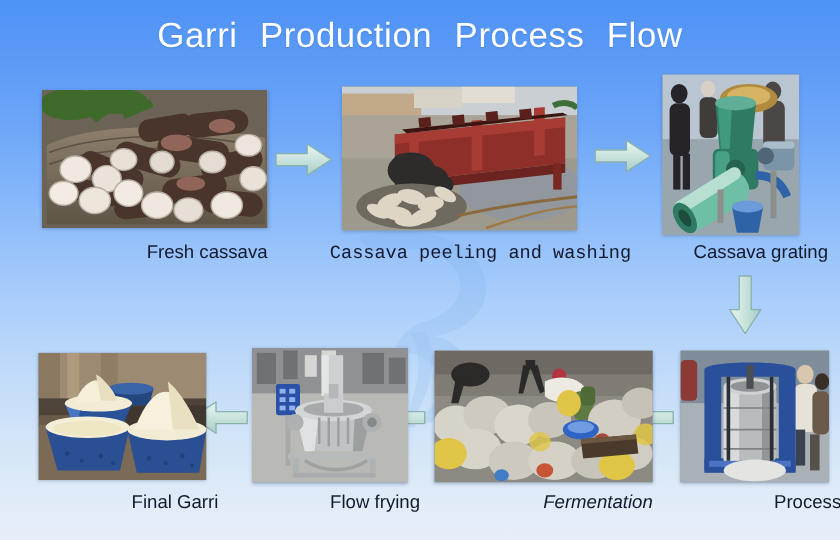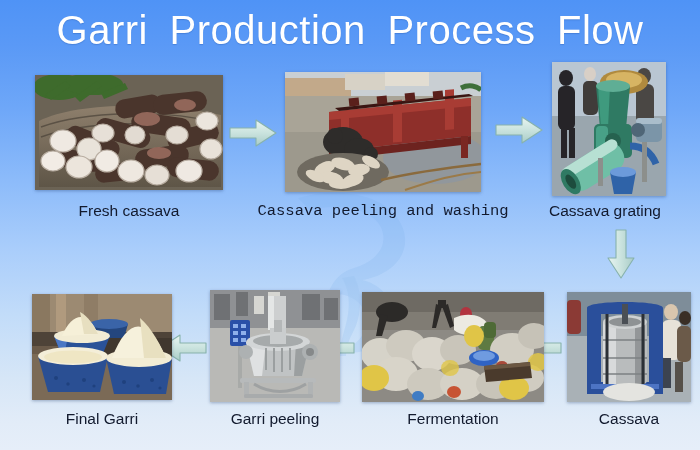--- a/index.html
+++ b/index.html
@@ -17,34 +17,34 @@
 
   
   .watermark{
     position:absolute;left:270px;top:180px;width:170px;height:180px;
     opacity:.30;pointer-events:none;
   }
 
   
   .title{
     position:absolute;left:0;top:8px;width:700px;text-align:center;
-    color:#ffffff;font-size:40px;letter-spacing:.5px;word-spacing:10px;
+    color:#ffffff;font-size:29px;letter-spacing:.5px;word-spacing:10px;
     font-weight:400;line-height:44px;
     text-shadow:0 1px 1px rgba(40,90,170,.35);
   }
 
   
   .node{position:absolute;}
   .photo{
     position:absolute;overflow:hidden;background:#9aa;
     box-shadow:0 1px 3px rgba(20,50,100,.35);
   }
   .photo svg{display:block;width:100%;height:100%;}
   .caption{
-    position:absolute;text-align:center;color:#121a2e;
+    position:absolute;text-align:right;color:#121a2e;
     font-size:15.5px;line-height:18px;white-space:nowrap;
     font-weight:400;
   }
 
   
   .arrow{position:absolute;}
   .arrow svg{display:block;}
 </style>
 </head>
 <body>
@@ -311,21 +311,21 @@
           <line x1="36" y1="66" x2="80" y2="66"></line>
           <line x1="36" y1="82" x2="80" y2="82"></line>
         </g>
 
         <rect x="55" y="12" width="6" height="20" fill="#4a4f55"></rect>
         <path d="M40 22 L40 92 M76 22 L76 92" stroke="#2b3036" stroke-width="3"></path>
 
         <ellipse cx="62" cy="100" rx="26" ry="9" fill="#e4e4e0"></ellipse>
       </svg>
     </div>
-    <div class="caption" style="left:557px;top:410px;width:144px;">Cassava</div>
+    <div class="caption" style="left:557px;top:410px;width:144px;">Process</div>
   </div>
 
   <div class="arrow" style="left:513px;top:333px;">
     <svg width="50" height="30" viewBox="0 0 50 30" xmlns="http://www.w3.org/2000/svg">
       <defs>
         <linearGradient id="arrL" x1="0" y1="0" x2="0" y2="1">
           <stop offset="0" stop-color="#e8f4f1"></stop>
             <stop offset=".45" stop-color="#cde5e0"></stop>
           <stop offset="1" stop-color="#a9ccc7"></stop>
         </linearGradient>
@@ -384,21 +384,21 @@
         <g>
           <ellipse cx="92" cy="100" rx="7" ry="6" fill="#c75434"></ellipse>
           <ellipse cx="56" cy="104" rx="6" ry="5" fill="#3f7cc4"></ellipse>
           <ellipse cx="140" cy="74" rx="6" ry="5" fill="#a84a3a"></ellipse>
         </g>
 
         <path d="M122 74 L168 70 L170 86 L124 90 Z" fill="#4a3a2c"></path>
         <path d="M122 74 L168 70 L168 74 L122 78 Z" fill="#6b5742"></path>
       </svg>
     </div>
-    <div class="caption" style="left:362px;top:410px;width:182px;">Fermentation</div>
+    <div class="caption" style="left:362px;top:410px;width:182px;font-style:italic;">Fermentation</div>
   </div>
 
   <div class="arrow" style="left:306px;top:333px;">
     <svg width="50" height="30" viewBox="0 0 50 30" xmlns="http://www.w3.org/2000/svg">
       <path d="M48 10 L22 10 L22 2 L2 15 L22 28 L22 20 L48 20 Z" fill="url(#arrL)" stroke="#87b2ac" stroke-width="1.1" stroke-linejoin="round"></path>
     </svg>
   </div>
 
   <div class="node">
     <div class="photo" style="left:210px;top:290px;width:130px;height:112px;">
@@ -451,21 +451,21 @@
         <circle cx="100" cy="62" r="8" fill="#adb1b2"></circle>
         <circle cx="100" cy="62" r="4" fill="#86898a"></circle>
 
         <rect x="30" y="88" width="76" height="5" rx="2" fill="#b7babb"></rect>
         <rect x="34" y="92" width="5" height="16" fill="#b0b3b4"></rect>
         <rect x="98" y="92" width="5" height="16" fill="#b0b3b4"></rect>
         <rect x="34" y="104" width="69" height="4" rx="2" fill="#a8abac"></rect>
         <path d="M44 94 C60 104 80 104 96 94" stroke="#9ea1a2" stroke-width="3" fill="none"></path>
       </svg>
     </div>
-    <div class="caption" style="left:200px;top:410px;width:150px;">Garri peeling</div>
+    <div class="caption" style="left:200px;top:410px;width:150px;">Flow frying</div>
   </div>
 
   <div class="arrow" style="left:158px;top:333px;">
     <svg width="50" height="30" viewBox="0 0 50 30" xmlns="http://www.w3.org/2000/svg">
       <path d="M48 10 L22 10 L22 2 L2 15 L22 28 L22 20 L48 20 Z" fill="url(#arrL)" stroke="#87b2ac" stroke-width="1.1" stroke-linejoin="round"></path>
     </svg>
   </div>
 
   <div class="node">
     <div class="photo" style="left:32px;top:294px;width:140px;height:106px;">

